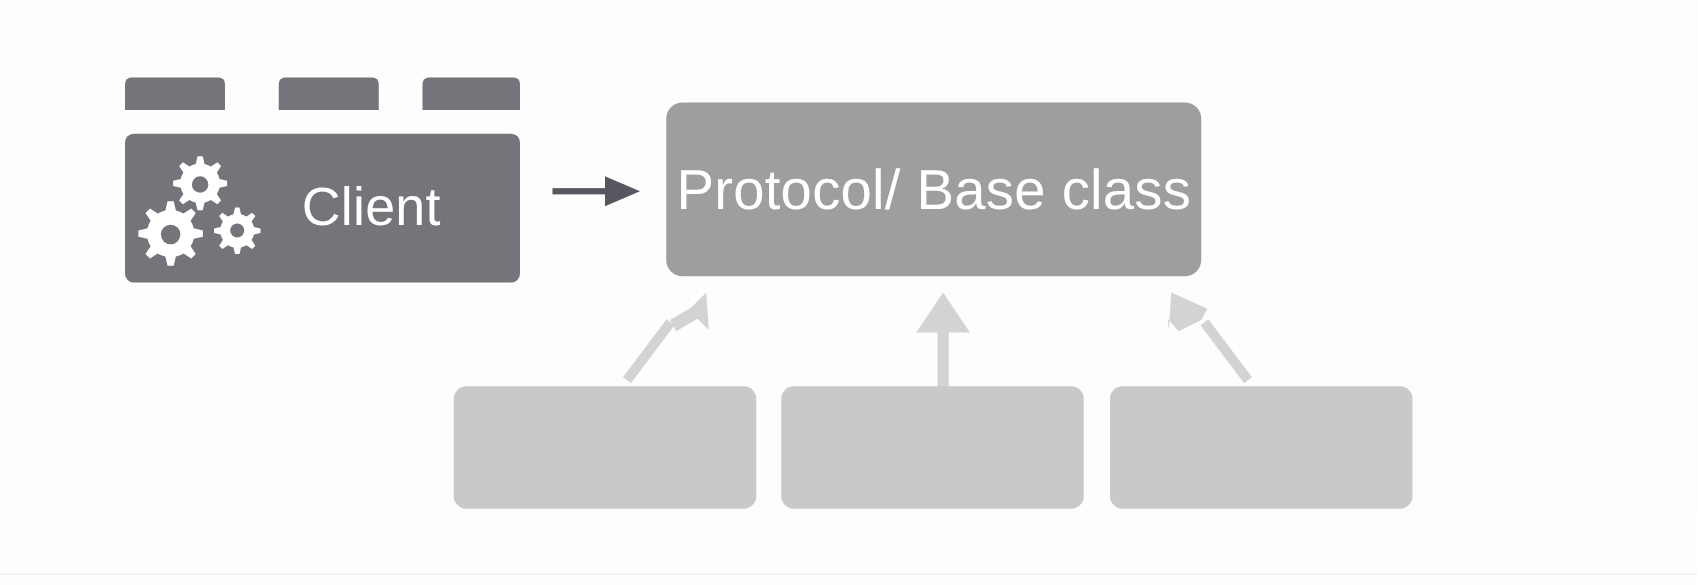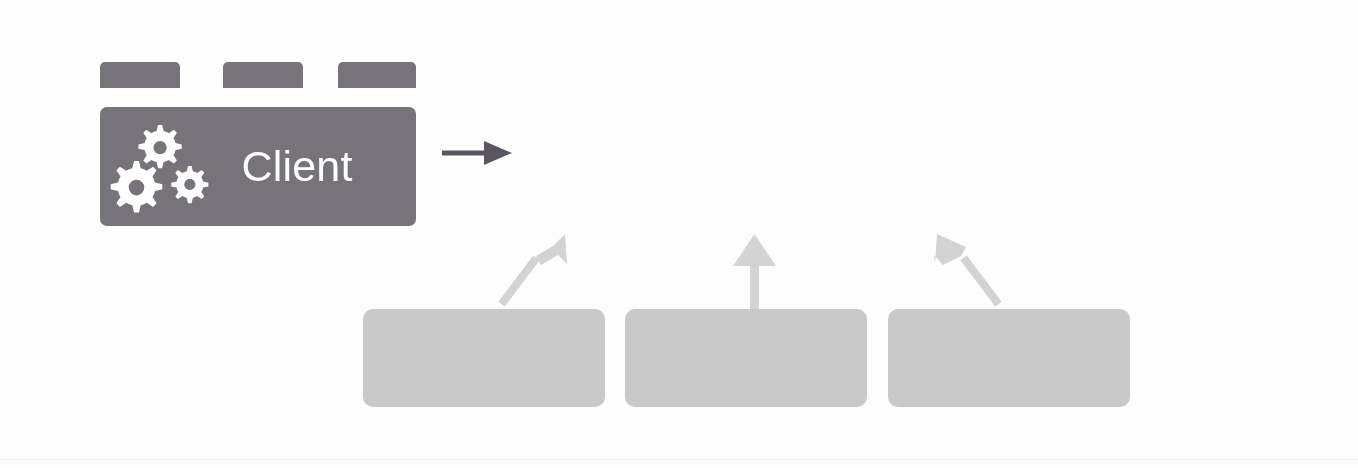--- a/index.html
+++ b/index.html
@@ -168,20 +168,23 @@
 
       <div id="client-label">Client</div>
     </div>
   </div>
 
   <svg id="client-to-protocol-arrow" viewBox="0 0 80 42" xmlns="http://www.w3.org/2000/svg">
     <rect x="2" y="18.5" width="46" height="5" fill="#595660"></rect>
     <path d="M44 9 L72 21 L44 33 Z" fill="#595660"></path>
   </svg>
 
+  <div id="protocol-box">
+    <span id="protocol-label">Protocol/ Base class</span>
+  </div>
 
   <svg class="inherit-arrow" id="inherit-arrow-1" viewBox="0 0 110 82" xmlns="http://www.w3.org/2000/svg">
     <g fill="#d3d3d3">
       <rect x="20" y="20" width="8" height="58" transform="rotate(37 24 49)"></rect>
       <path d="M70 2 L72 32 L63 23 L46 33 L41 24 L58 14 Z"></path>
     </g>
   </svg>
 
   <svg class="inherit-arrow" id="inherit-arrow-2" viewBox="0 0 110 82" xmlns="http://www.w3.org/2000/svg">
     <g fill="#d3d3d3">

